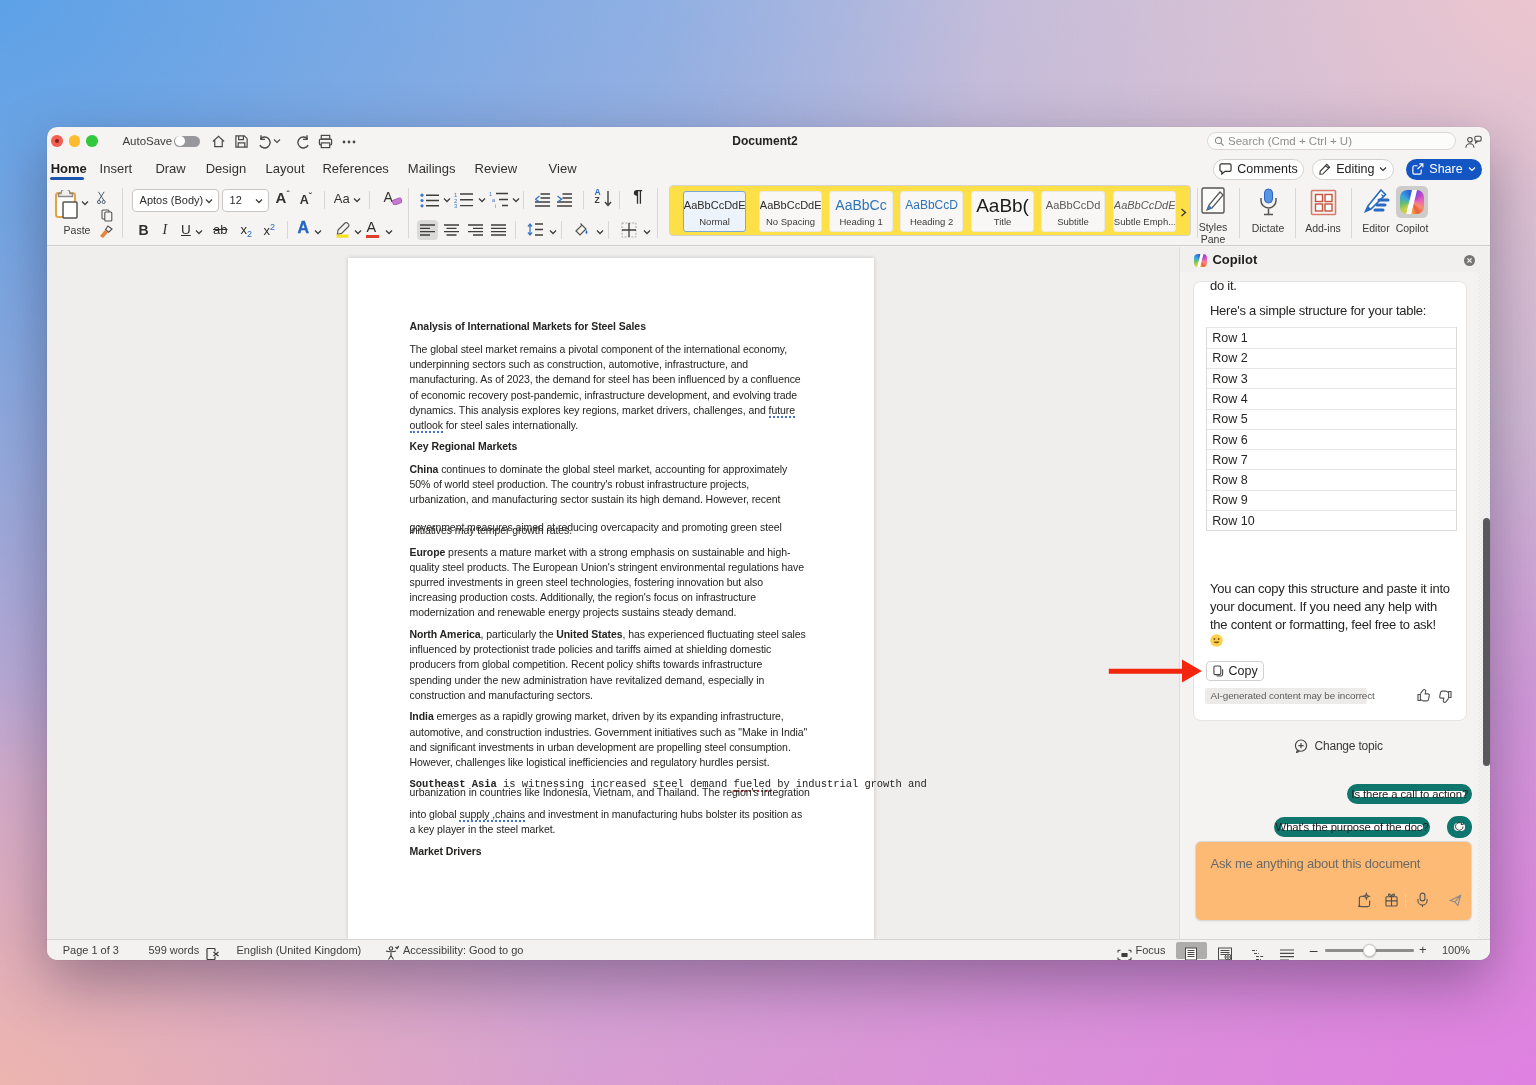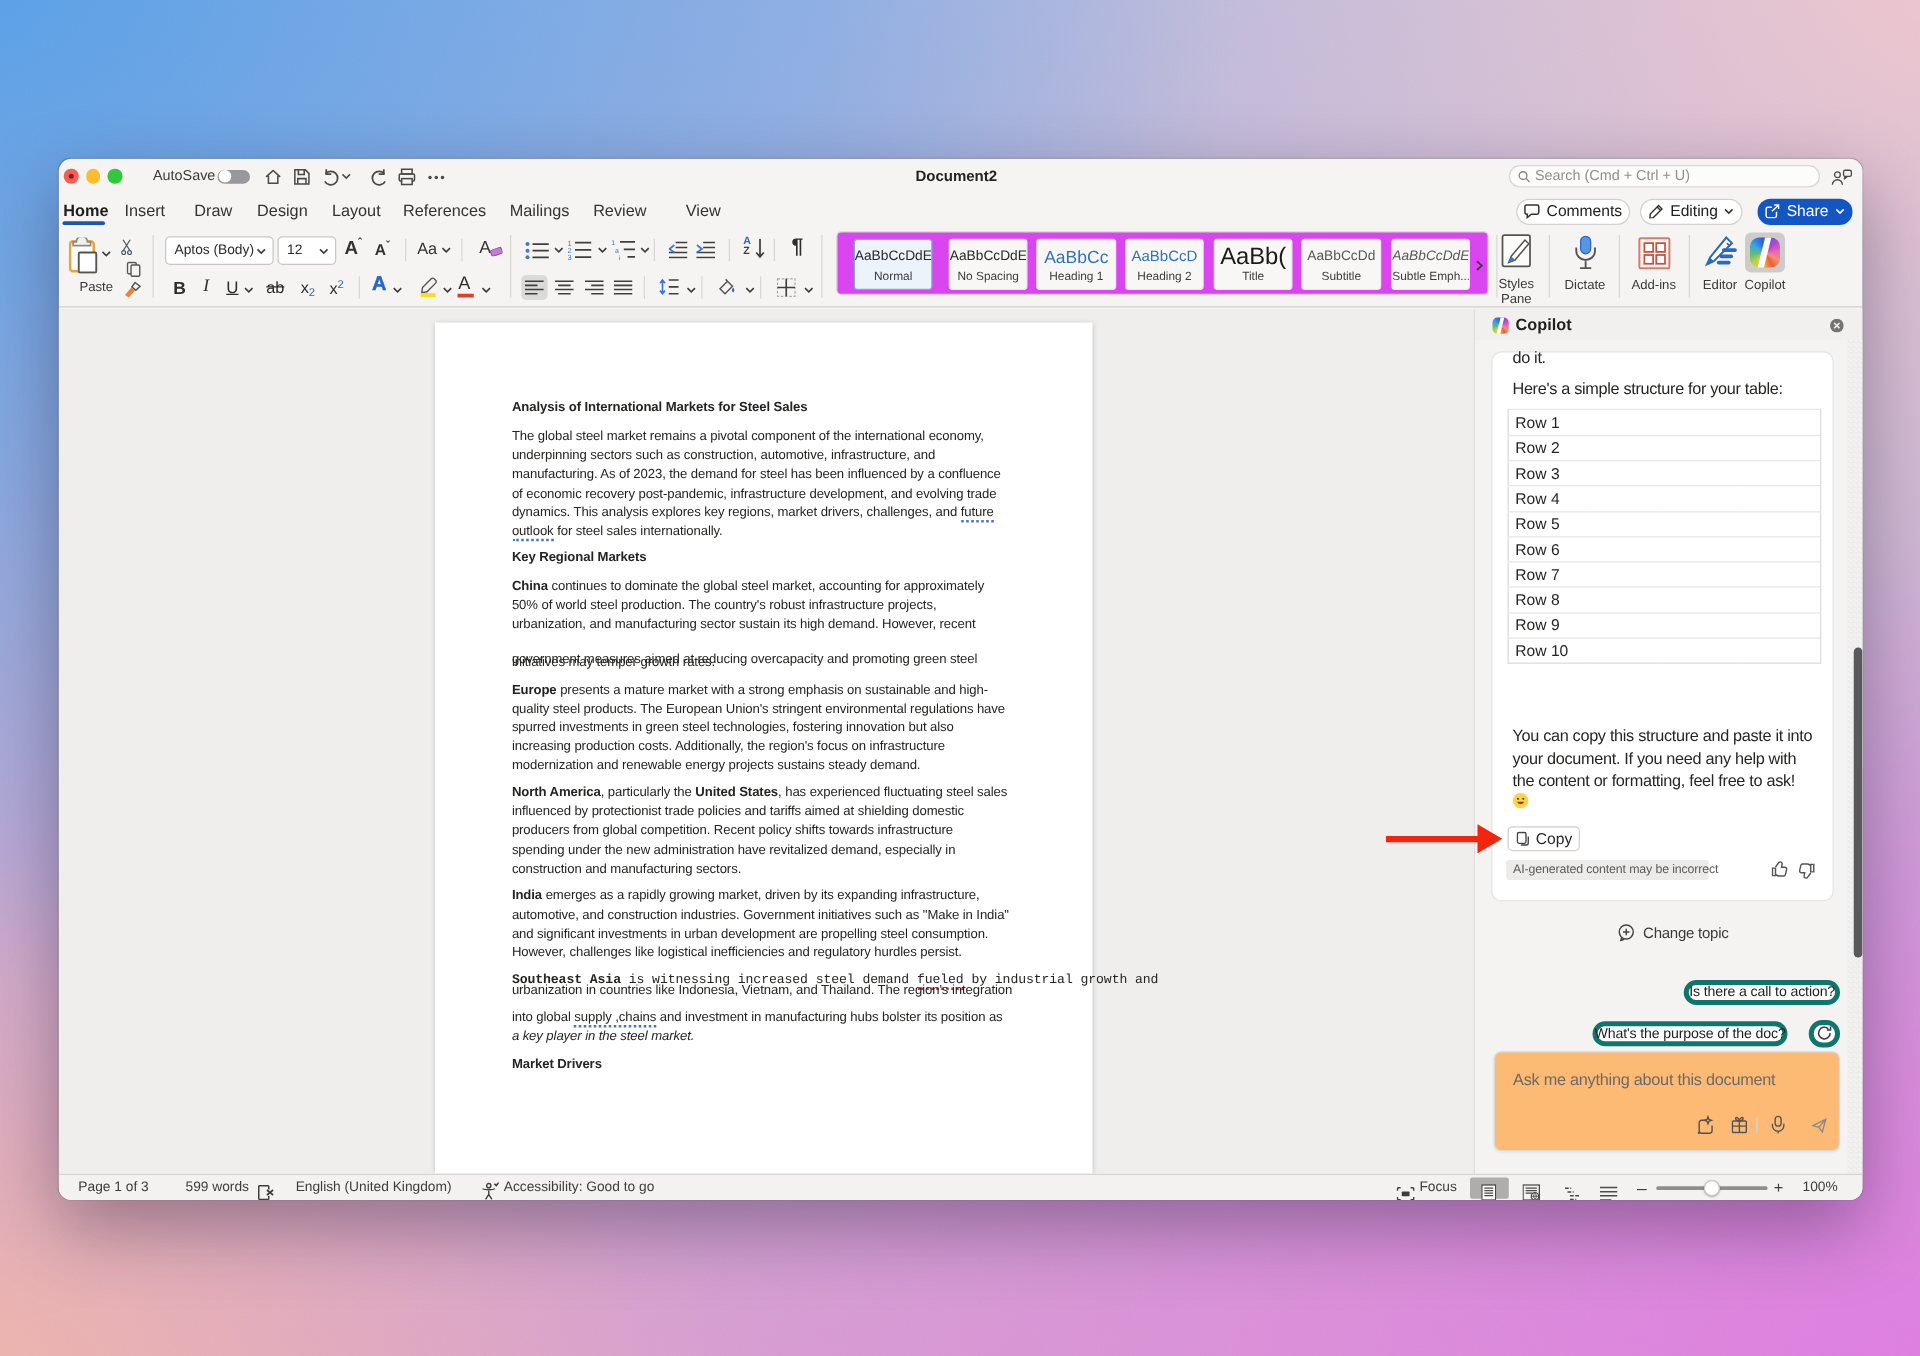--- a/index.html
+++ b/index.html
@@ -40,21 +40,21 @@
 .tab.active { font-weight:bold; color:#1e1d1b; }
 .homeline { position:absolute; left:3px; top:49.5px; width:33.5px; height:3px; border-radius:1.5px; background:#1f56ad; }
 .pillbtn { position:absolute; top:3.5px; height:21px; border-radius:10.5px; background:#fff; border:1px solid #d2d1d0; font-size:12.5px; color:#222120; display:flex; align-items:center; justify-content:center; gap:5px; }
 .sharebtn { position:absolute; top:3.5px; height:21px; border-radius:10.5px; background:#1355c3; border:none; color:#fff; font-size:12.5px; display:flex; align-items:center; justify-content:center; gap:5px; }
 
 .ribbon { position:absolute; left:0; top:56px; width:100%; height:63px; border-bottom:1px solid #cfcecd; }
 .rdiv { position:absolute; top:5px; height:50px; width:1px; background:#d8d7d5; }
 .ricon { position:absolute; color:#3f3e3c; }
 .rlabel { position:absolute; font-size:10.5px; color:#3a3938; text-align:center; }
 .fontbox { position:absolute; background:#fff; border:1px solid #c8c7c6; border-radius:4px; font-size:11px; color:#2c2b2a; }
-.gallery { position:absolute; left:621.8px; top:2px; width:522px; height:51px; background:#d946ef; border:1px solid #d5d4d2; border-radius:4px; }
+.gallery { position:absolute; left:621.8px; top:2px; width:522px; height:51px; background:#fde047; border:1px solid #d5d4d2; border-radius:4px; }
 .stylecard { position:absolute; top:5px; width:63.5px; height:41px; background:#f8f7f6; border:1px solid #eae9e8; border-radius:3px; text-align:center; }
 .stylecard .sample { height:26px; line-height:27px; font-size:11px; color:#2b2a29; white-space:nowrap; overflow:hidden; }
 .stylecard .lbl { font-size:9.5px; color:#3c3b3a; margin-top:-2px; white-space:nowrap; overflow:hidden; }
 
 .main { position:absolute; left:0; top:120px; width:100%; height:692px; background:#efeeed; }
 .page { position:absolute; left:301px; top:11px; width:526px; height:681px; background:#fff; box-shadow:0 0 4px rgba(0,0,0,0.18); }
 .doc { position:absolute; left:61.5px; top:0; width:402px; font-size:10.5px; color:#252422; }
 .doc .ln { position:absolute; white-space:nowrap; line-height:15px; letter-spacing:-0.07px; }
 .b { font-weight:bold; }
 .ublue { border-bottom:2px dotted #4472c4; }
@@ -67,21 +67,21 @@
 .ctable td { width:62.5px; font-size:12.5px; color:#262523; padding:0 0 0 5.5px; height:20.3px; border-top:1px solid #e7e6e5; }
 .ctable tr.hd td { font-weight:bold; height:35.5px; line-height:17px; border-top:1px solid #dcdbda; background:#fafaf9; vertical-align:middle; }
 .ctable tr:last-child td { border-bottom:1px solid #dcdbda; }
 .ctable tr.hd td:first-child { border-left:1px solid #dcdbda; }
 .ctable td:first-child { border-left:1px solid #dcdbda; }
 .ctable td:last-child { border-right:1px solid #dcdbda; }
 .copybtn { position:absolute; left:11.8px; top:378.5px; width:58px; height:20px; border:1px solid #d1d0cf; border-radius:4px; background:#fff; font-size:12.5px; color:#262523; display:flex; align-items:center; justify-content:center; gap:5px; }
 .aipill { position:absolute; left:11.1px; top:405.6px; width:162px; height:16px; background:#edebe9; border-radius:2px; font-size:9.9px; letter-spacing:-0.1px; color:#5d5b59; line-height:16px; padding-left:5px; white-space:nowrap; }
 .thumb { position:absolute; }
 .chgtopic { position:absolute; left:114.8px; top:490.8px; height:16px; display:flex; align-items:center; gap:6px; font-size:12px; letter-spacing:-0.2px; color:#3b3a38; }
-.chip { position:absolute; height:20px; border:4px solid #0f766e; border-radius:10px; background:#fff; font-size:11.3px; letter-spacing:-0.1px; color:#21201f; display:flex; align-items:center; justify-content:center; white-space:nowrap; }
+.chip { position:absolute; height:20px; border:7px solid #0f766e; border-radius:10px; background:#fff; font-size:11.3px; letter-spacing:-0.1px; color:#21201f; display:flex; align-items:center; justify-content:center; white-space:nowrap; }
 .askbox { position:absolute; left:15.3px; top:594.4px; width:277px; height:79.3px; background:#fdba74; border:1px solid #dbdad9; border-radius:6px; box-shadow:0 1px 2px rgba(0,0,0,0.05); }
 .askbox .ph { position:absolute; left:14.5px; top:13.5px; font-size:13px; letter-spacing:-0.2px; color:#6b6a68; }
 .aico { position:absolute; }
 .strack { position:absolute; left:298.8px; top:25px; width:11.5px; height:667px; background:repeating-conic-gradient(#f3f2f1 0% 25%, #edecec 0% 50%) 0 0 / 4px 4px; }
 .sthumb { position:absolute; left:303.3px; top:271px; width:7px; height:248px; background:#59585c; border-radius:3.5px; }
 
 .status { position:absolute; left:0; top:812px; width:100%; height:21px; background:#f3f2f1; border-top:1px solid #d6d5d4; font-size:11px; color:#3e3d3b; }
 .st { position:absolute; top:0; height:20px; line-height:20px; white-space:nowrap; }
 
 .cplogo { position:absolute; border-radius:30%;
@@ -465,21 +465,21 @@
         <div class="ln" style="top:399.3px;">producers from global competition. Recent policy shifts towards infrastructure</div>
         <div class="ln" style="top:414.5px;">spending under the new administration have revitalized demand, especially in</div>
         <div class="ln" style="top:429.7px;">construction and manufacturing sectors.</div>
         <div class="ln" style="top:451.3px;"><span class="b">India</span> emerges as a rapidly growing market, driven by its expanding infrastructure,</div>
         <div class="ln" style="top:466.5px;">automotive, and construction industries. Government initiatives such as "Make in India"</div>
         <div class="ln" style="top:481.7px;">and significant investments in urban development are propelling steel consumption.</div>
         <div class="ln" style="top:496.9px;">However, challenges like logistical inefficiencies and regulatory hurdles persist.</div>
         <div class="ln" style="top:518.5px;font-family:Liberation Mono, monospace;"><span class="b">Southeast Asia</span> is witnessing increased steel demand <span class="ured">fueled</span> by industrial growth and</div>
         <div class="ln" style="top:527px;">urbanization in countries like Indonesia, Vietnam, and Thailand. The region's integration</div>
         <div class="ln" style="top:548.9px;">into global <span class="ublue">supply ,chains</span> and investment in manufacturing hubs bolster its position as</div>
-        <div class="ln" style="top:564.1px;font-style:italic;">a key player in the steel market.</div>
+        <div class="ln" style="top:564.1px;">a key player in the steel market.</div>
         <div class="ln b" style="top:585.7px;">Market Drivers</div>
       </div>
     </div>
     <div class="panel">
       <div class="phead">
         <div class="cplogo" style="left:14.6px; top:6.5px; width:13px; height:13px;"></div>
         <div style="position:absolute; left:32.8px; top:0; height:25px; line-height:26px; font-size:13px; font-weight:bold; color:#21201f;">Copilot</div>
         <svg style="position:absolute; left:284.6px; top:8.3px;" width="11" height="11" viewBox="0 0 11 11">
             <circle cx="5.5" cy="5.5" r="5.5" fill="#757472"></circle>
             <path d="M3.4 3.4 L7.6 7.6 M7.6 3.4 L3.4 7.6" stroke="#f3f2f1" stroke-width="1.3"></path>

